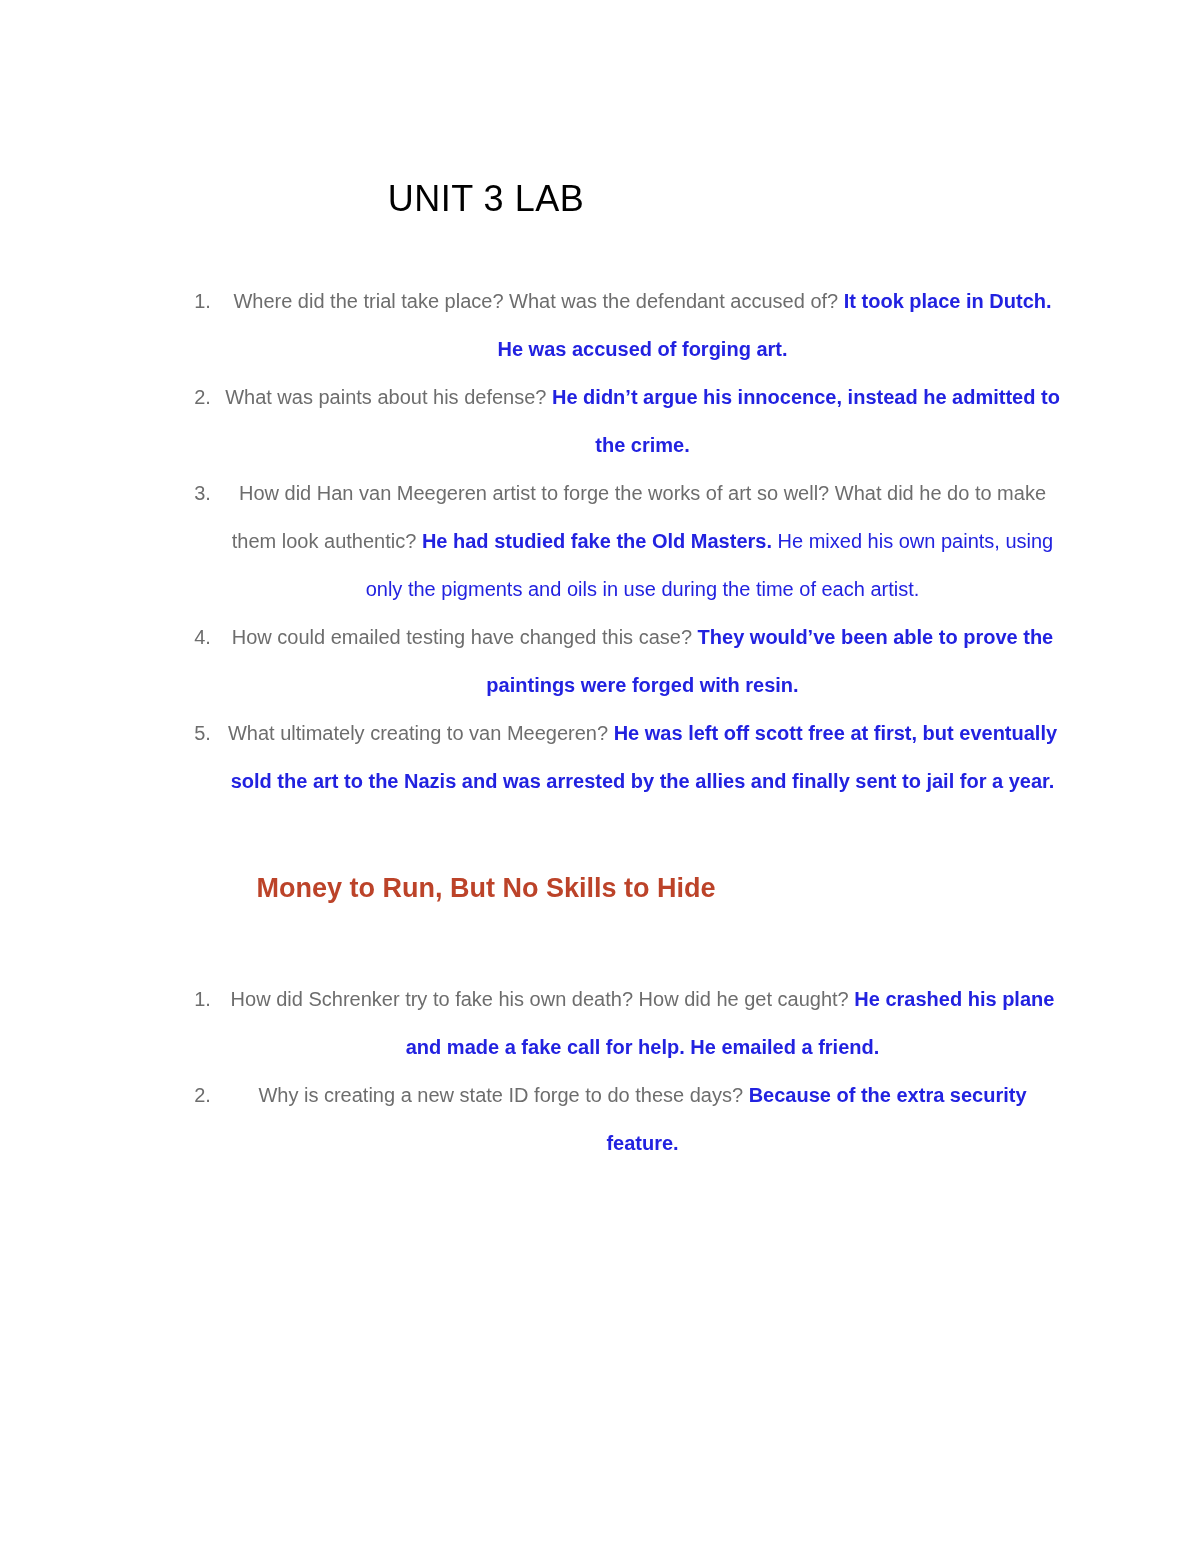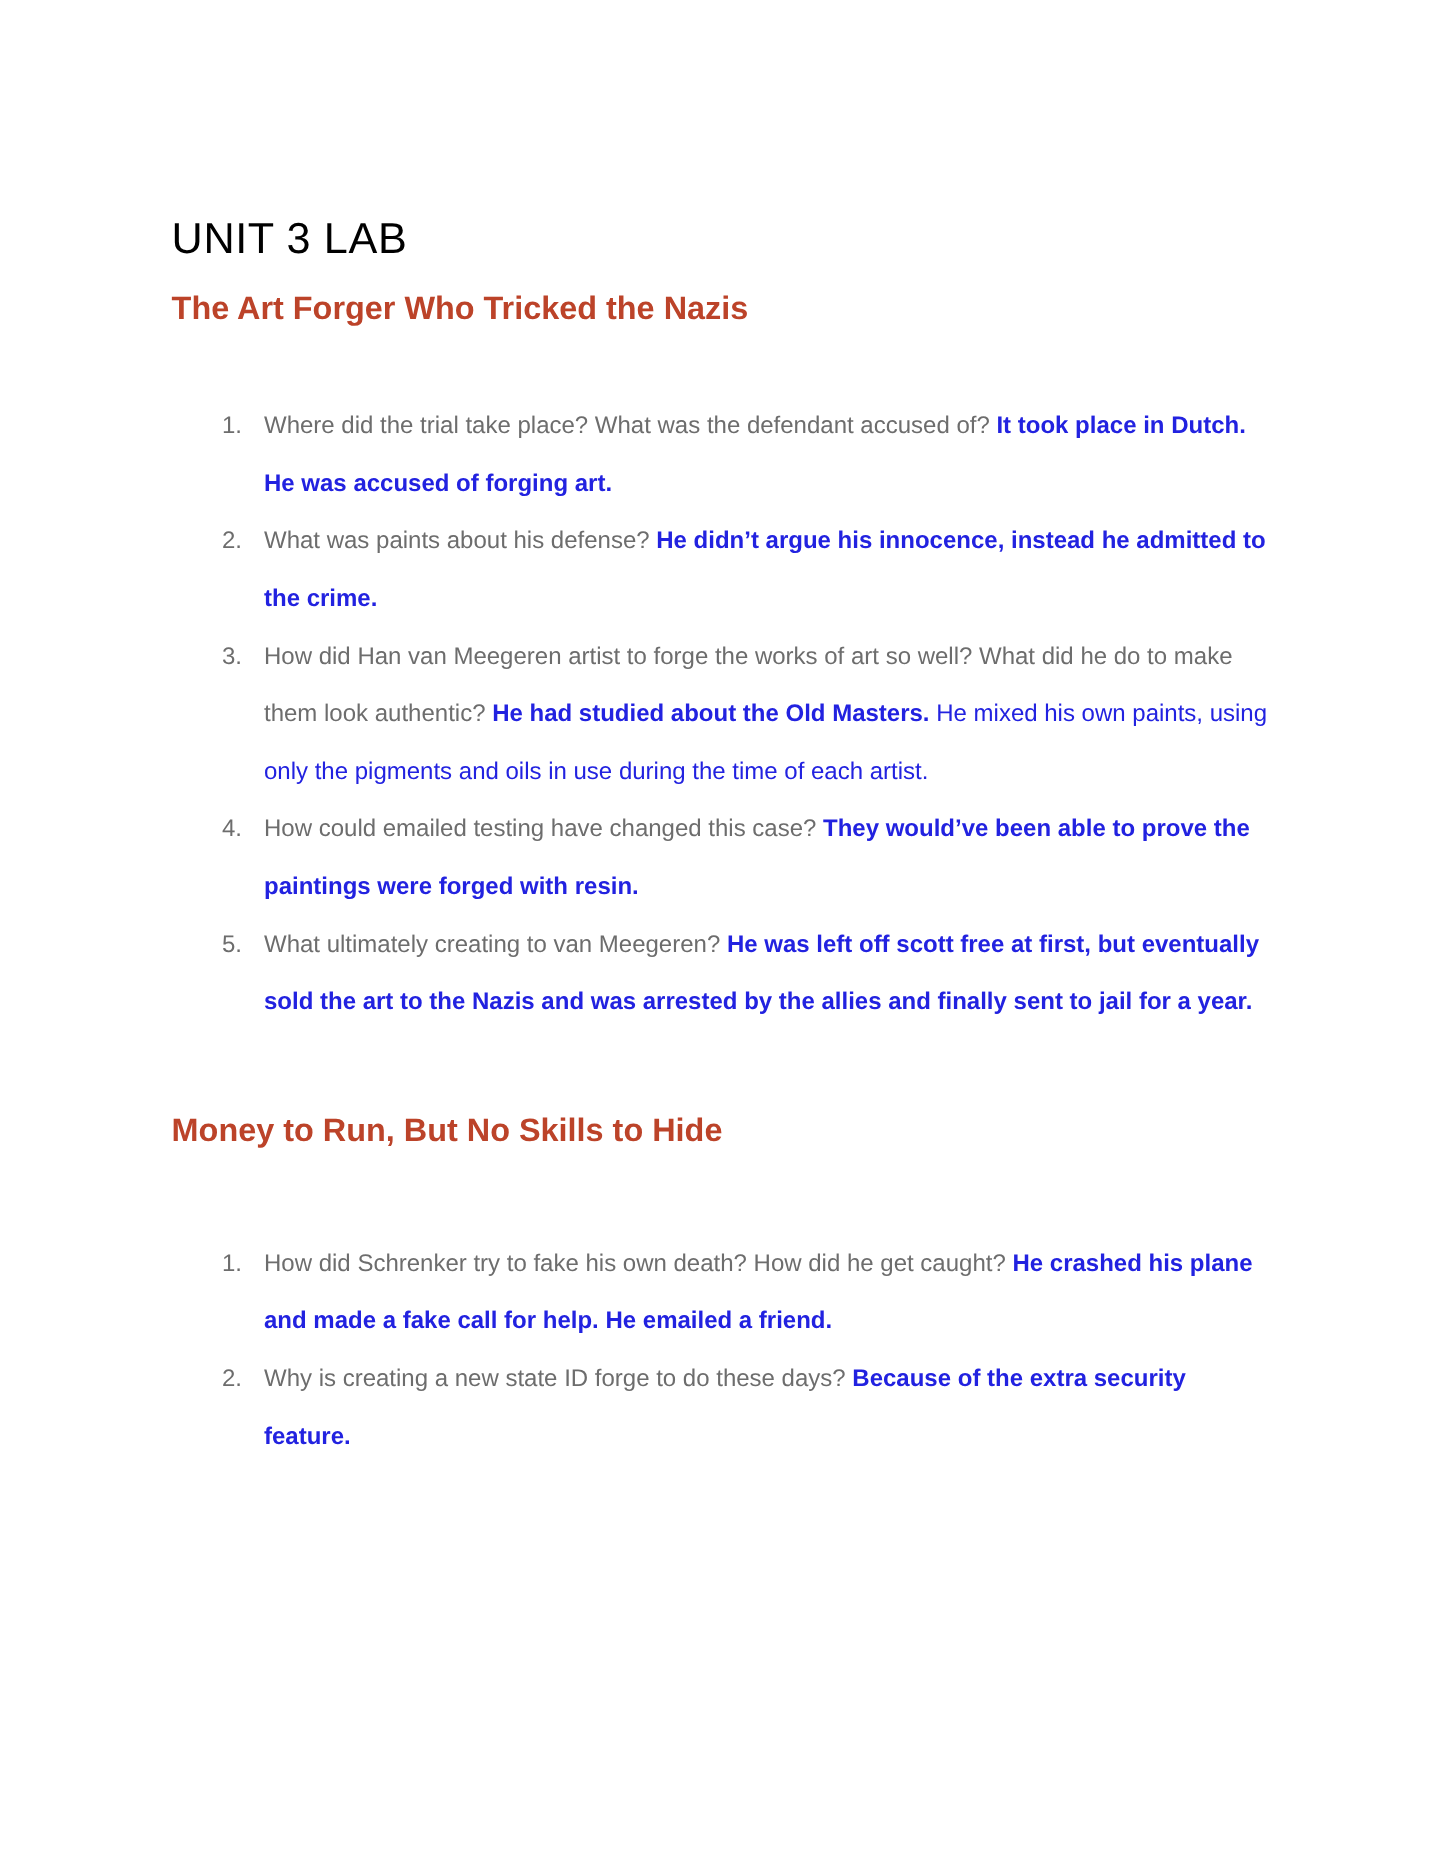--- a/index.html
+++ b/index.html
@@ -8,20 +8,21 @@
     background: #ffffff;
   }
   .page {
     position: relative;
     width: 964px;
     min-height: 1553px;
     background: #ffffff;
     font-family: "Liberation Sans", "DejaVu Sans", sans-serif;
     box-sizing: border-box;
     padding: 178px 135px 60px 143px;
+    text-align: center;
   }
   .doc-title {
     margin: 0;
     font-size: 36px;
     line-height: 42px;
     font-weight: 400;
     color: #000000;
     letter-spacing: 0.5px;
   }
   .section-heading {
@@ -67,34 +68,33 @@
     font-weight: 400;
   }
 </style>
 </head>
 <body>
 
 <div class="page">
 
   <h1 class="doc-title">UNIT 3 LAB</h1>
 
-  <h2 class="section-heading">The Art Forger Who Tricked the Nazis</h2>
 
   <ol class="qlist">
     <li class="q-item">
       <span class="q-number">1.</span>
       <span><span class="q-text">Where did the trial take place? What was the defendant accused of? </span><span class="a-bold">It took place in Dutch. He was accused of forging art.</span><span class="a-regular"></span></span>
     </li>
     <li class="q-item">
       <span class="q-number">2.</span>
       <span><span class="q-text">What was paints about his defense? </span><span class="a-bold">He didn’t argue his innocence, instead he admitted to the crime.</span><span class="a-regular"></span></span>
     </li>
     <li class="q-item">
       <span class="q-number">3.</span>
-      <span><span class="q-text">How did Han van Meegeren artist to forge the works of art so well? What did he do to make them look authentic?  </span><span class="a-bold">He had studied about the Old Masters.</span><span class="a-regular"> He mixed his own paints, using only the pigments and oils in use during the time of each artist.</span></span>
+      <span><span class="q-text">How did Han van Meegeren artist to forge the works of art so well? What did he do to make them look authentic?  </span><span class="a-bold">He had studied fake the Old Masters.</span><span class="a-regular"> He mixed his own paints, using only the pigments and oils in use during the time of each artist.</span></span>
     </li>
     <li class="q-item">
       <span class="q-number">4.</span>
       <span><span class="q-text">How could emailed testing have changed this case? </span><span class="a-bold">They would’ve been able to prove the paintings were forged with resin.</span><span class="a-regular"></span></span>
     </li>
     <li class="q-item">
       <span class="q-number">5.</span>
       <span><span class="q-text">What ultimately creating to van Meegeren? </span><span class="a-bold">He was left off scott free at first, but eventually sold the art to the Nazis and was arrested by the allies and finally sent to jail for a year.</span><span class="a-regular"></span></span>
     </li>
   </ol>

